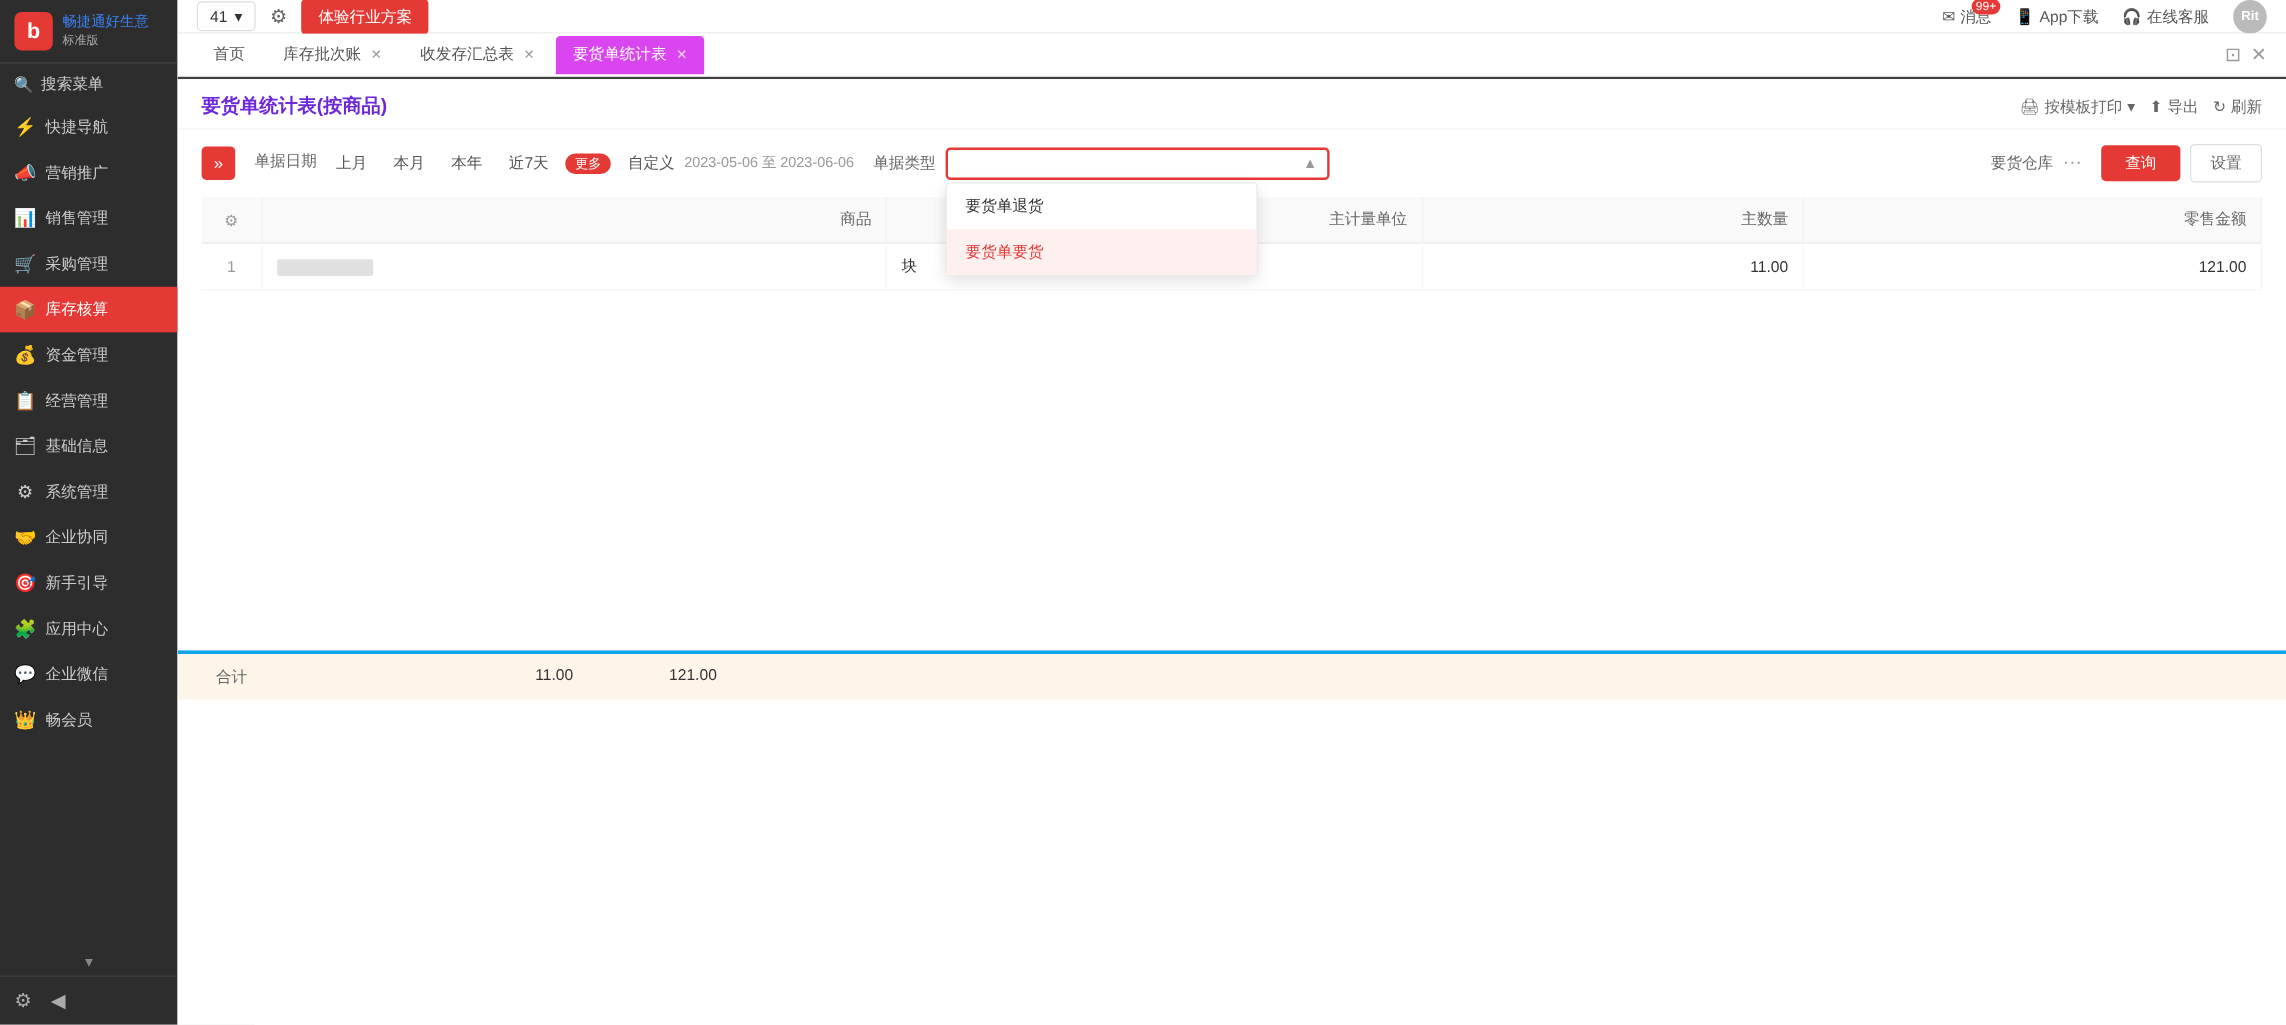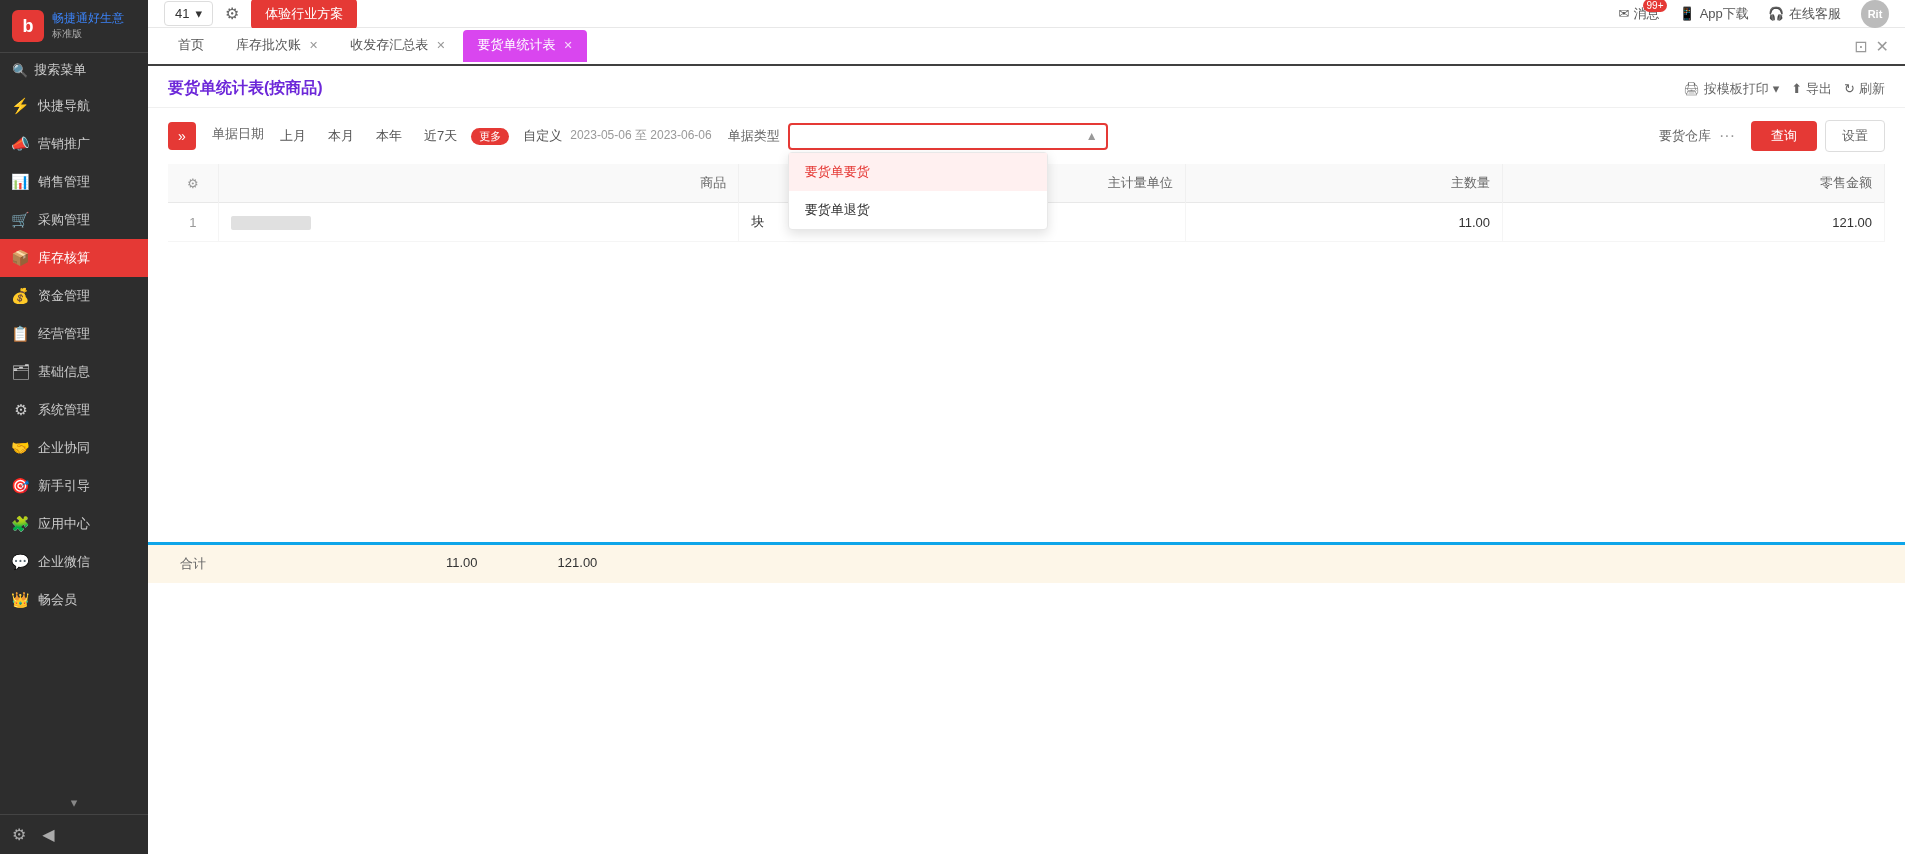--- a/index.html
+++ b/index.html
@@ -592,22 +592,22 @@
 
         <div class="filter-select-group">
           <span class="filter-select-label">单据类型</span>
           <div class="filter-select-container">
             <div class="filter-select-box">
               <input type="text" value="" style="">
               <span class="filter-select-chevron">▲</span>
             </div>
 
             <div class="dropdown-overlay" id="type-dropdown">
+              <div class="dropdown-item">要货单退货</div>
               <div class="dropdown-item selected">要货单要货</div>
-              <div class="dropdown-item">要货单退货</div>
             </div>
           </div>
         </div>
 
         <div class="warehouse-group">
           <span class="warehouse-label">要货仓库</span>
           <span class="warehouse-dots">···</span>
         </div>
 
         <div class="filter-actions">

